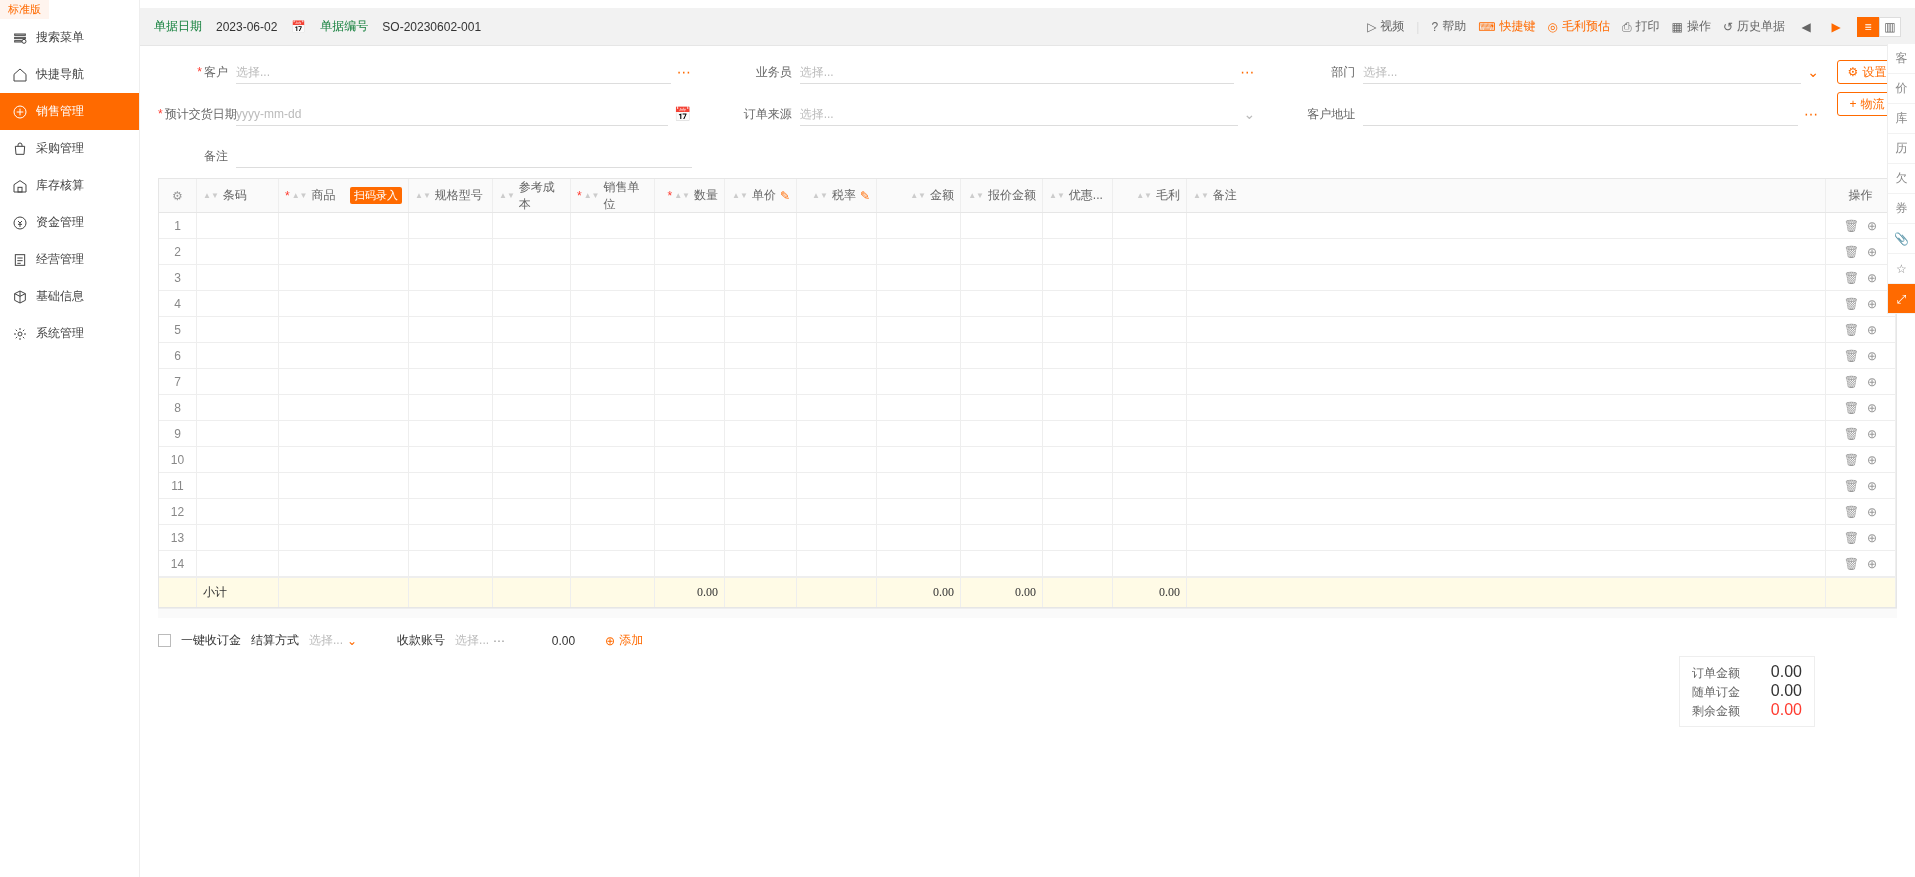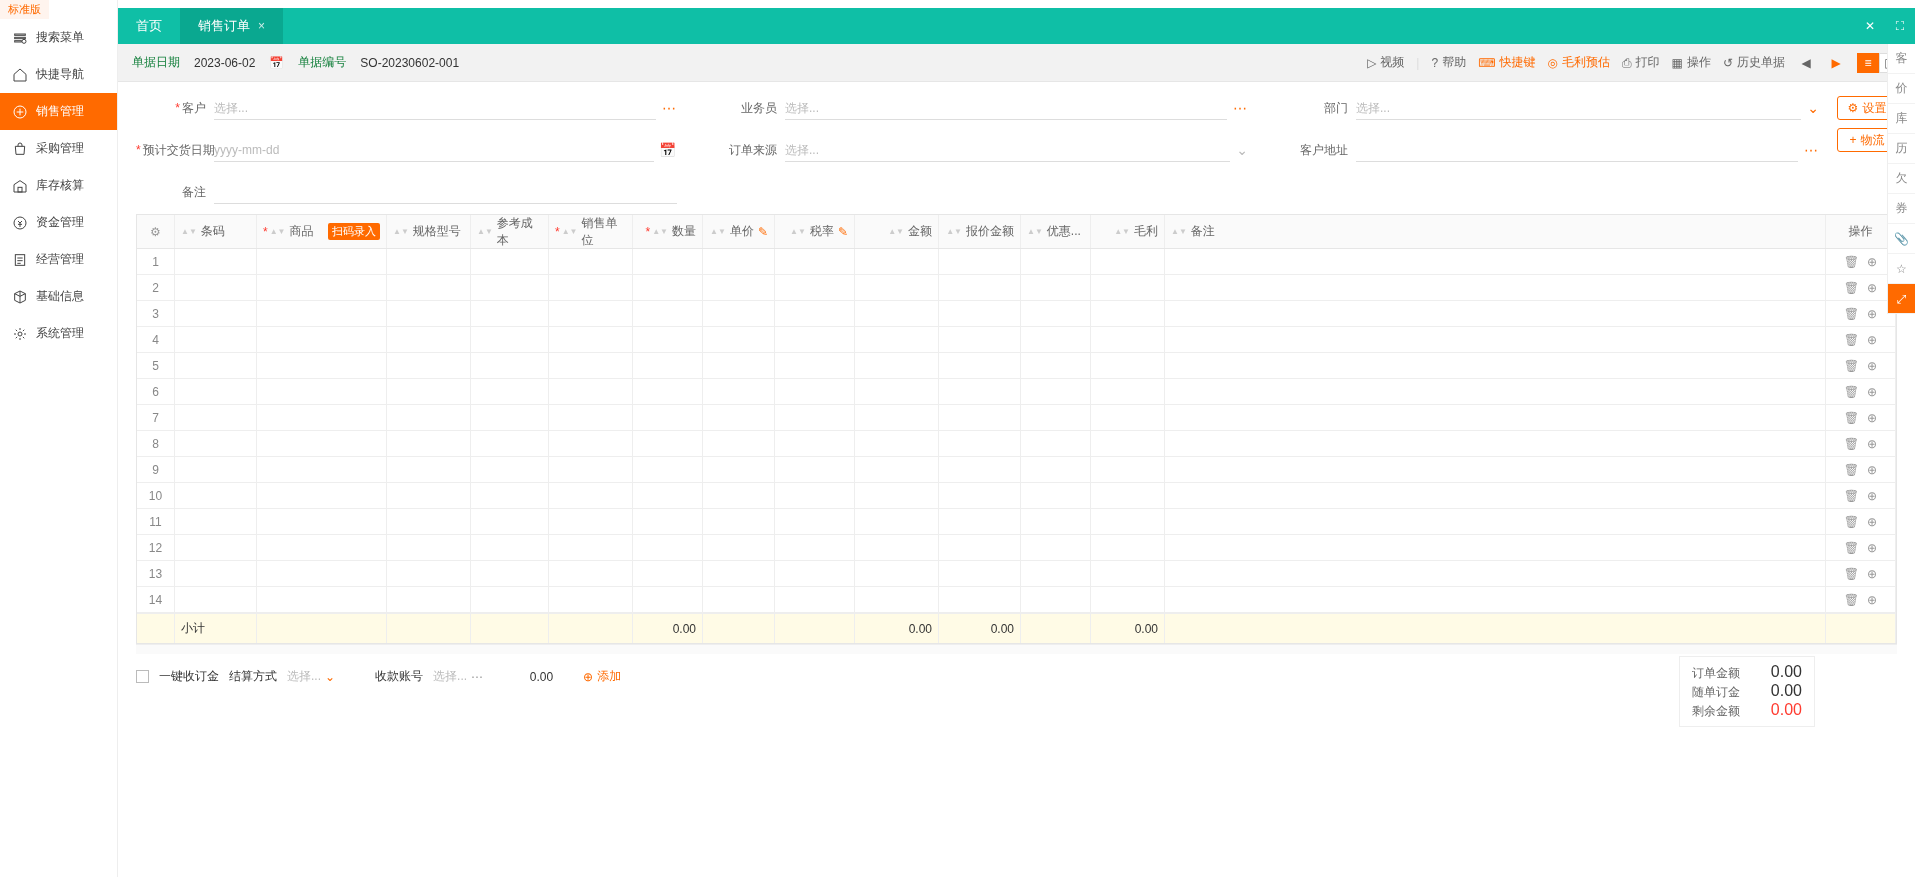--- a/index.html
+++ b/index.html
@@ -1,20 +1,20 @@
 <!DOCTYPE html>
 <html><head>
 <meta charset="utf-8">
 <style>
 * { box-sizing: border-box; margin: 0; padding: 0; font-family: "Microsoft YaHei", Arial, sans-serif; }
 body { background: #fff; font-size: 12px; color: #333; overflow: hidden; }
 .app { display: flex; height: 877px; position: relative; }
 
 
-.sidebar { width: 118px; background: #fff; border-right: 1px solid #eee; display: flex; flex-direction: column; }
+.sidebar { width: 140px; background: #fff; border-right: 1px solid #eee; display: flex; flex-direction: column; }
 .sidebar-top-badge { color: #ff6a00; font-size: 11px; padding: 2px 8px; background: #fff4ee; width: fit-content; }
 .sidebar-item { display: flex; align-items: center; gap: 8px; padding: 10px 12px; cursor: pointer; color: #444; }
 .sidebar-item.active { background: #ff6a00; color: #fff; }
 .sidebar-icon { width: 16px; height: 16px; display: inline-flex; align-items: center; justify-content: center; }
 .sidebar-icon svg { width: 16px; height: 16px; stroke: currentColor; fill: none; stroke-width: 1.5; }
 
 
 .main { flex: 1; display: flex; flex-direction: column; position: relative; }
 
 
@@ -81,21 +81,21 @@
 .badge-scan { background: #ff6a00; color: #fff; border-radius: 2px; padding: 1px 4px; font-size: 11px; margin-left: auto; }
 .edit-icon { color: #ff6a00; margin-left: 4px; }
 
 .tbody { max-height: 382px; overflow: auto; }
 .tr { display: flex; height: 26px; border-bottom: 1px solid #eee; }
 .tr .td { color: #888; }
 .row-op { display: flex; gap: 8px; color: #999; }
 .row-op span { cursor: pointer; }
 
 .tfoot { display: flex; height: 30px; background: #fffbe6; border-top: 1px solid #eee; }
-.tfoot .td { color: #333; }
+.tfoot .td { color: #333; font-family: Liberation Serif, serif; }
 
 
 .bottombar { display: flex; align-items: center; padding: 14px 18px; gap: 10px; }
 .chk { width: 13px; height: 13px; border: 1px solid #bbb; display: inline-block; }
 .sel { display: inline-flex; align-items: center; gap: 4px; color: #bbb; cursor: pointer; }
 .sel .caret { color: #ff6a00; }
 .addlink { color: #ff6a00; display: inline-flex; align-items: center; gap: 4px; cursor: pointer; }
 
 .totals { position: absolute; right: 100px; bottom: 150px; background: #fff; border: 1px solid #eee; padding: 6px 12px; }
 .totals .trw { display: flex; gap: 12px; justify-content: flex-end; align-items: baseline; }
@@ -200,31 +200,20 @@
             <path d="M12 3v3M12 18v3M3 12h3M18 12h3M5.6 5.6l2.1 2.1M16.3 16.3l2.1 2.1M5.6 18.4l2.1-2.1M16.3 7.7l2.1-2.1"></path>
           </svg>
         </span>
       <span>系统管理</span>
     </div>
   </div>
 
   <div class="main">
     <div class="topbrand"></div>
 
-    <div class="tabstrip">
-      <div class="tab">
-          <span>首页</span>
-        </div>
-      <div class="tab active">
-        <span>销售订单</span>
-        <span class="close-x">×</span>
-      </div>
-      <div class="ts-close">✕</div>
-      <div class="ts-expand">⛶</div>
-    </div>
 
     <div class="billbar">
       <span class="lbl">单据日期</span>
       <span class="val">2023-06-02</span>
       <span class="cal-icon">📅</span>
       <span class="lbl">单据编号</span>
       <span class="val">SO-20230602-001</span>
 
       <div class="right">
         <div class="tool">

